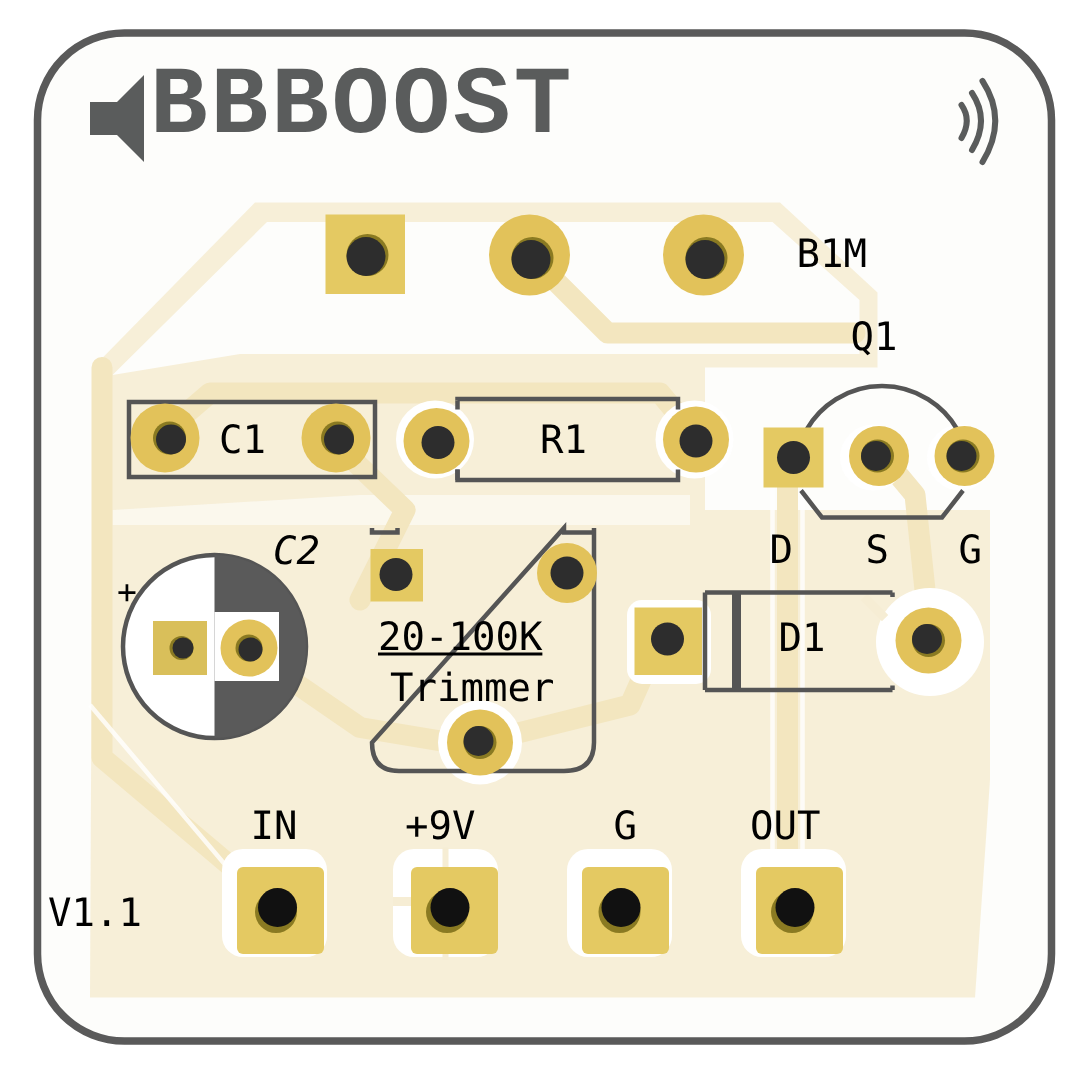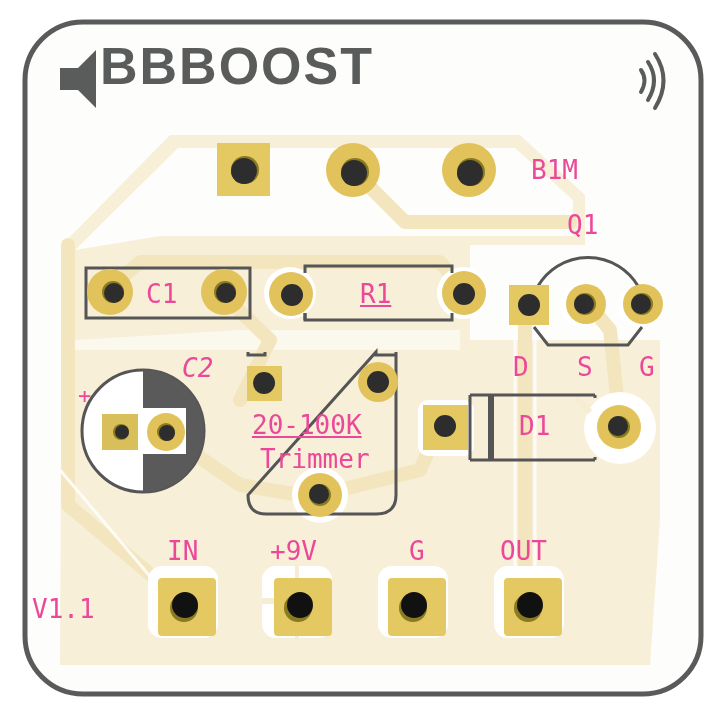--- a/index.html
+++ b/index.html
@@ -1,19 +1,19 @@
 <!DOCTYPE html>
 <html><head>
 <meta charset="utf-8">
 <style>
   html,body{margin:0;padding:0;background:#ffffff;}
   body{width:725px;height:725px;position:relative;overflow:hidden;font-family:"DejaVu Sans Mono","Liberation Mono",monospace;}
   #board{position:absolute;left:0;top:0;width:725px;height:725px;}
-  .lbl{position:absolute;color:#ec4899;font-size:26px;line-height:1;white-space:nowrap;}
-  .title{position:absolute;left:100px;top:40px;font-family:Liberation Sans, sans-serif;font-weight:bold;font-size:52px;letter-spacing:2px;color:#5a5c5c;line-height:1;}
+  .lbl{position:absolute;color:#000000;font-size:26px;line-height:1;white-space:nowrap;}
+  .title{position:absolute;left:100px;top:40px;font-family:Liberation Mono, monospace;font-weight:bold;font-size:64px;letter-spacing:2px;color:#5a5c5c;line-height:1;}
 </style>
 </head>
 <body>
 
 <svg id="board" viewBox="0 0 725 725" xmlns="http://www.w3.org/2000/svg">
 
   <rect x="25" y="22" width="676" height="672" rx="58" ry="58" fill="#fdfdfb" stroke="#5a5a5a" stroke-width="5"></rect>
 
   <g fill="#f6edd4" opacity="0.9">
     <path d="M62 245 L170 135 L520 135 L585 195 L585 245 L470 245 L470 340 L620 340 L660 340 L660 520 L650 665 L60 665 Z"></path>
@@ -150,21 +150,21 @@
     <path d="M648 62 Q660 80 648 100"></path>
     <path d="M655 54 Q672 80 655 108"></path>
   </g>
 </svg>
 
 <div class="title">BBBOOST</div>
 
 <div class="lbl" style="left:531px;top:157px;">B1M</div>
 <div class="lbl" style="left:567px;top:212px;text-align:center;">Q1</div>
 <div class="lbl" style="left:146px;top:281px;">C1</div>
-<div class="lbl" style="left:360px;top:281px;text-decoration:underline;">R1</div>
+<div class="lbl" style="left:360px;top:281px;">R1</div>
 <div class="lbl" style="left:182px;top:355px;font-style:italic;">C2</div>
 <div class="lbl" style="left:78px;top:385px;font-size:22px;">+</div>
 <div class="lbl" style="left:513px;top:354px;">D</div>
 <div class="lbl" style="left:577px;top:354px;">S</div>
 <div class="lbl" style="left:639px;top:354px;">G</div>
 <div class="lbl" style="left:252px;top:412px;text-decoration:underline;">20-100K</div>
 <div class="lbl" style="left:260px;top:446px;text-align:center;">Trimmer</div>
 <div class="lbl" style="left:519px;top:413px;">D1</div>
 
 <div class="lbl" style="left:167px;top:538px;">IN</div>

